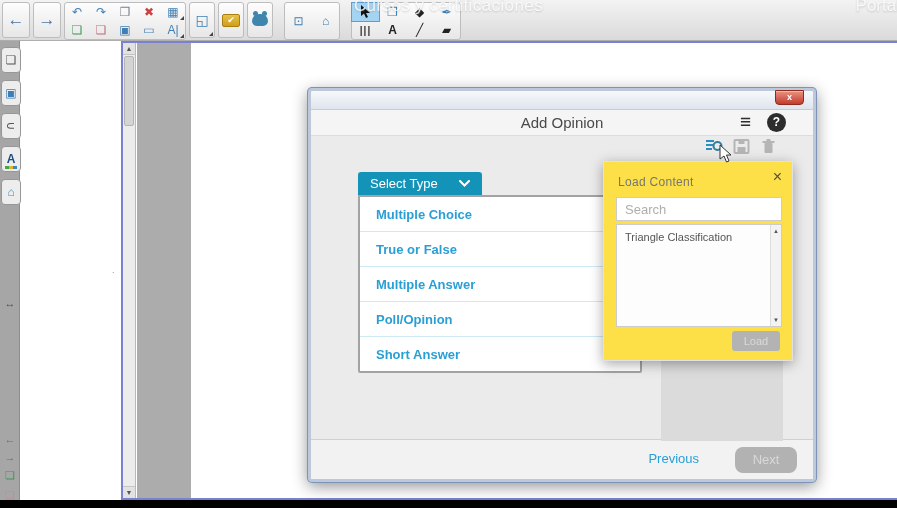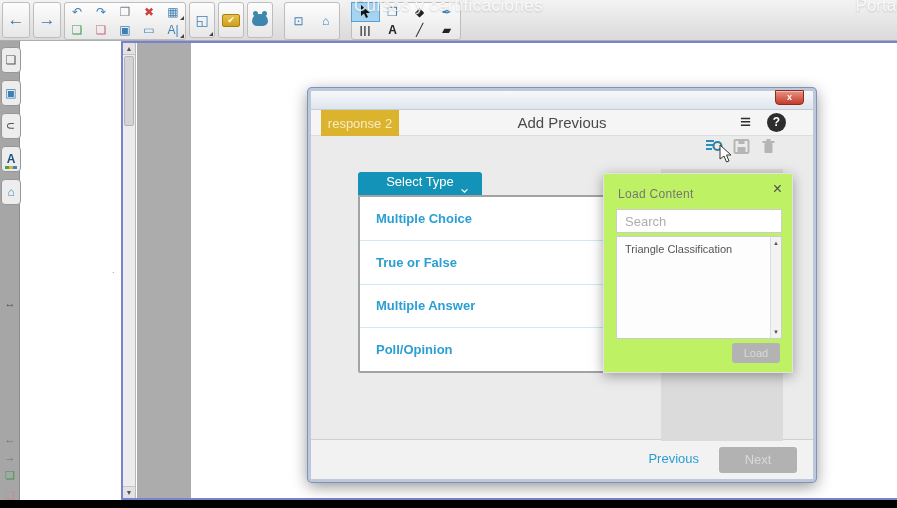--- a/index.html
+++ b/index.html
@@ -104,53 +104,53 @@
   .dlg-title { text-align:center; font-size:15px; color:#4a4a4a; line-height:26px; }
   .menu-icon { position:absolute; right:62px; top:1px; font-size:19px; font-weight:bold; color:#2e2e2e; }
   .help-icon { position:absolute; right:27px; top:3px; width:19px; height:19px; border-radius:50%;
                background:#2d2d2d; color:#fff; font-size:12px; font-weight:bold; text-align:center; line-height:19px; }
   .mini-tools { position:absolute; right:36px; top:48px; display:flex; gap:10px; align-items:center; }
   .mini-ico { width:17px; height:15px; }
   .cursor-svg { position:absolute; left:408px; top:53px; z-index:40; }
 
   .select-head { position:absolute; left:47px; top:81px; width:124px; height:23px; background:#1493b8;
                  border-radius:3px 3px 0 0; color:#fff; font-size:13px; display:flex; align-items:center;
-                 padding:2px 12px; z-index:6;flex-direction:column; }
+                 padding:2px 12px; z-index:6; }
   .select-chev { margin-left:auto; }
   .select-body { position:absolute; left:47px; top:104px; width:284px; height:178px; background:#fff;
                  border:2px solid #a3a3a3; border-radius:0 2px 2px 2px; z-index:5;
                  display:flex; flex-direction:column; }
   .sel-item { flex:1; display:flex; align-items:center; padding-left:16px; font-size:13px; font-weight:bold;
               color:#2a9fd4; border-bottom:1px solid #cfe9f5; }
   .sel-item:last-child { border-bottom:none; }
 
   .preview-pane { position:absolute; left:350px; top:78px; width:122px; height:272px; background:#dbdbdb; z-index:1; }
 
-  .popup { position:absolute; left:292px; top:70px; width:190px; height:200px; background:#bef264;
-           border:1px solid #e2e2e2; box-shadow:0 3px 12px rgba(0,0,0,.35); z-index:10;margin-top:12px; }
+  .popup { position:absolute; left:292px; top:70px; width:190px; height:200px; background:#fde047;
+           border:1px solid #e2e2e2; box-shadow:0 3px 12px rgba(0,0,0,.35); z-index:10; }
   .popup-title { font-size:12px; color:#767676; padding:13px 0 0 14px; letter-spacing:.3px; }
   .popup-close { position:absolute; right:10px; top:7px; font-size:16px; color:#4f4f4f; line-height:16px; }
   .popup-search { position:absolute; left:12px; top:35px; width:166px; height:24px; border:1px solid #cccccc;
                   background:#fff; font-size:13px; color:#444; padding:0 8px; outline:none;
                   font-family:"Liberation Sans", sans-serif; }
   .popup-search::placeholder { color:#aeaeae; }
   .popup-list { position:absolute; left:12px; top:62px; width:166px; height:103px; border:1px solid #cccccc;
                 background:#fdfdfd; }
   .popup-item { font-size:11px; color:#555; padding:6px 8px 0 8px; }
   .plist-scroll { position:absolute; right:0; top:0; width:11px; height:100%; background:#f3f3f3;
                   border-left:1px solid #ddd; }
   .ps-arrow { position:absolute; left:0; width:10px; text-align:center; font-size:6px; color:#555; }
   .load-btn { position:absolute; right:12px; bottom:9px; width:48px; height:20px; background:#b3b3b3;
               border-radius:3px; color:#d9d9d9; font-size:11px; text-align:center; line-height:20px; }
 
   .dlg-footer { position:absolute; left:0; right:0; bottom:0; height:40px; background:#f2f2f2;
                 border-top:1px solid #d0d0d0; }
   .prev-link { position:absolute; right:114px; top:11px; font-size:13px; color:#2a9fd4; }
-  .next-btn { position:absolute; right:16px; top:7px; width:78px; height:26px; background:#b2b2b2;
-              border-radius:3px; color:#d8d8d8; font-size:13px; text-align:center; line-height:26px; }
+  .next-btn { position:absolute; right:16px; top:7px; width:62px; height:26px; background:#b2b2b2;
+              border-radius:8px; color:#d8d8d8; font-size:13px; text-align:center; line-height:26px; }
 
   .bottom-bar { position:absolute; left:0; bottom:0; width:897px; height:8px; background:#000; }
 </style>
 </head>
 <body>
 
 <div class="screen">
 
   <div class="toolbar">
     <div class="tb-btn tb-big">
@@ -280,22 +280,21 @@
       <div class="vs-btn vs-down">▼</div>
     </div>
     <div class="surround"></div>
   </div>
 
   <div class="dialog">
     <div class="titlebar">
       <div class="close-btn">x</div>
     </div>
     <div class="dlg-header">
-      <div class="badge">response 2</div>
-      <div class="dlg-title">Add Previous</div>
+      <div class="dlg-title">Add Opinion</div>
       <div class="menu-icon">≡</div>
       <div class="help-icon">?</div>
     </div>
 
     <div class="mini-tools">
       <svg class="mini-ico" viewBox="0 0 17 15">
         <rect x="0" y="1" width="8" height="2" fill="#2a8fc0"></rect>
           <rect x="0" y="5" width="8" height="2" fill="#2a8fc0"></rect>
           <rect x="0" y="9" width="6" height="2" fill="#2a8fc0"></rect>
         <circle cx="11.5" cy="7" r="4" fill="none" stroke="#2f7f9d" stroke-width="2"></circle>
@@ -321,20 +320,21 @@
       <span>Select Type</span>
       <svg class="select-chev" width="11" height="7" viewBox="0 0 11 7">
         <path d="M1,1 L5.5,5.5 L10,1" fill="none" stroke="#fff" stroke-width="2" stroke-linecap="round"></path>
       </svg>
     </div>
     <div class="select-body">
       <div class="sel-item">Multiple Choice</div>
       <div class="sel-item">True or False</div>
       <div class="sel-item">Multiple Answer</div>
       <div class="sel-item">Poll/Opinion</div>
+      <div class="sel-item">Short Answer</div>
     </div>
 
     <div class="preview-pane"></div>
 
     <div class="popup">
       <div class="popup-title">Load Content</div>
       <div class="popup-close">×</div>
       <input class="popup-search" placeholder="Search" style="">
       <div class="popup-list">
         <div class="popup-item">Triangle Classification</div>

